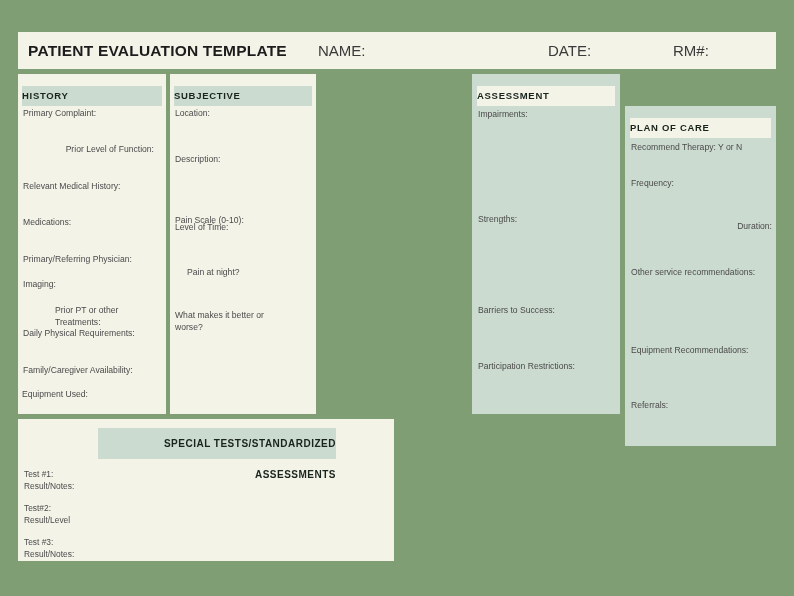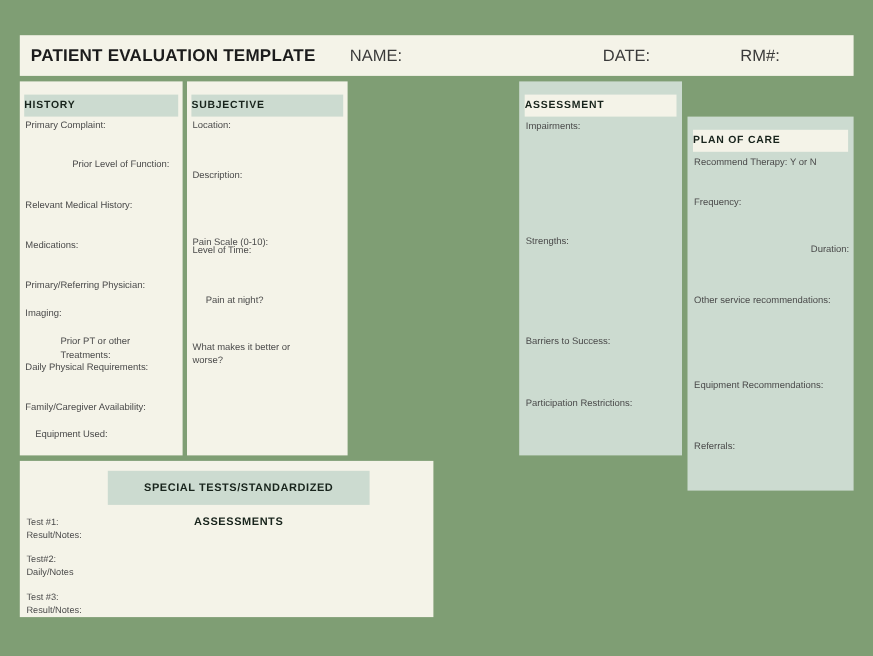--- a/index.html
+++ b/index.html
@@ -105,21 +105,21 @@
     position: absolute;
     height: 31px;
     line-height: 31px;
     text-align: center;
     font-size: 10px;
     font-weight: bold;
     letter-spacing: 0.5px;
     color: #18241c;
     box-sizing: border-box;
   }
-  .head-tests { left: 80px;  top: 9px;  width: 238px; background: #ccdbd0; }
+  .head-tests { left: 80px;  top: 9px;  width: 238px; background: #ccdbd0; text-align: right; }
   .head-goals { left: 118px; top: 4px;  width: 138px; background: #f4f3e8; }
 
   .bot-fld {
     position: absolute;
     font-size: 8.4px;
     color: #4a4a4a;
     line-height: 11.5px;
     white-space: pre-line;
   }
 </style>
@@ -140,21 +140,21 @@
     <div class="fields">
         <div class="fld" style="top: 34px; left: 5px; right: 4px;">Primary Complaint:</div>
         <div class="fld" style="top: 70px; left: 5px; right: 12px; text-align: right;">Prior Level of Function:</div>
         <div class="fld" style="top: 107px; left: 5px; right: 4px;">Relevant Medical History:</div>
         <div class="fld" style="top: 143px; left: 5px; right: 4px;">Medications:</div>
         <div class="fld" style="top: 180px; left: 5px; right: 4px;">Primary/Referring Physician:</div>
         <div class="fld" style="top: 205px; left: 5px; right: 4px;">Imaging:</div>
         <div class="fld" style="top: 231px; left: 5px; right: 4px; padding-left: 32px;">Prior PT or other Treatments:</div>
         <div class="fld" style="top: 254px; left: 5px; right: 4px;">Daily Physical Requirements:</div>
         <div class="fld" style="top: 291px; left: 5px; right: 4px;">Family/Caregiver Availability:</div>
-        <div class="fld" style="top: 315px; left: 14px; right: 4px;">Equipment Used:</div>
+        <div class="fld" style="top: 315px; left: 4px; right: 4px;">Equipment Used:</div>
       </div>
   </div>
 
   <div class="col col-subjective">
     <div class="col-head head-subjective">SUBJECTIVE</div>
     <div class="fields">
         <div class="fld" style="top: 34px; left: 5px; right: 4px;">Location:</div>
         <div class="fld" style="top: 80px; left: 5px; right: 4px;">Description:</div>
         <div class="fld" style="top: 125px; left: 5px; right: 4px; margin-top: 16px;">Pain Scale (0-10):</div>
         <div class="fld" style="top: 148px; left: 5px; right: 4px;">Level of Time:</div>
@@ -186,20 +186,20 @@
         <div class="fld" style="top: 294px; left: 6px; right: 4px;">Referrals:</div>
       </div>
   </div>
 
   <div class="bot bot-tests">
     <div class="bot-head head-tests">SPECIAL TESTS/STANDARDIZED ASSESSMENTS</div>
     <div class="lines">
         <div class="bot-fld" style="top: 50px; left: 6px;">Test #1:
 Result/Notes:</div>
         <div class="bot-fld" style="top: 84px; left: 6px;">Test#2:
-Daily/Notes</div>
+Result/Level</div>
         <div class="bot-fld" style="top: 118px; left: 6px;">Test #3:
 Result/Notes:</div>
       </div>
   </div>
 
 
 </div>
 
 </body></html>

